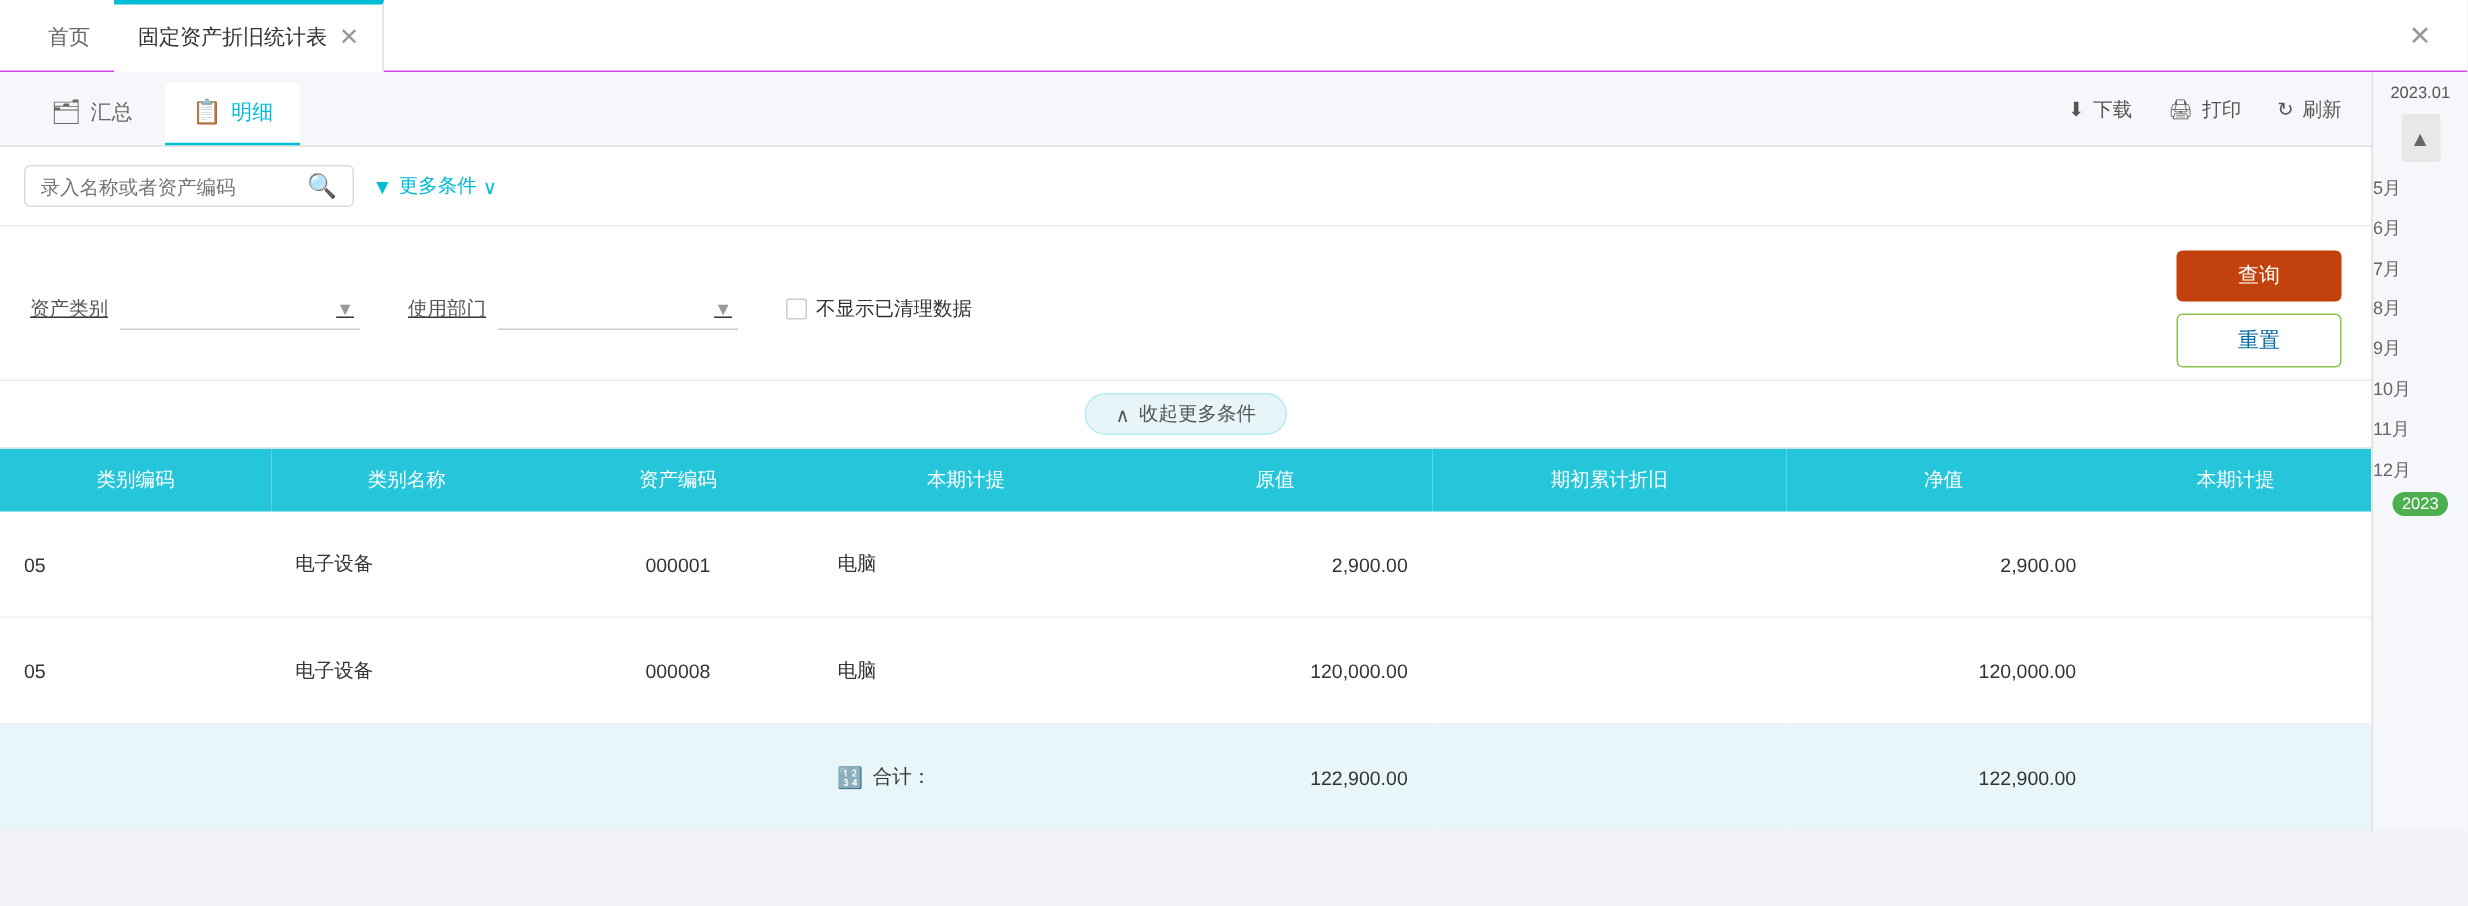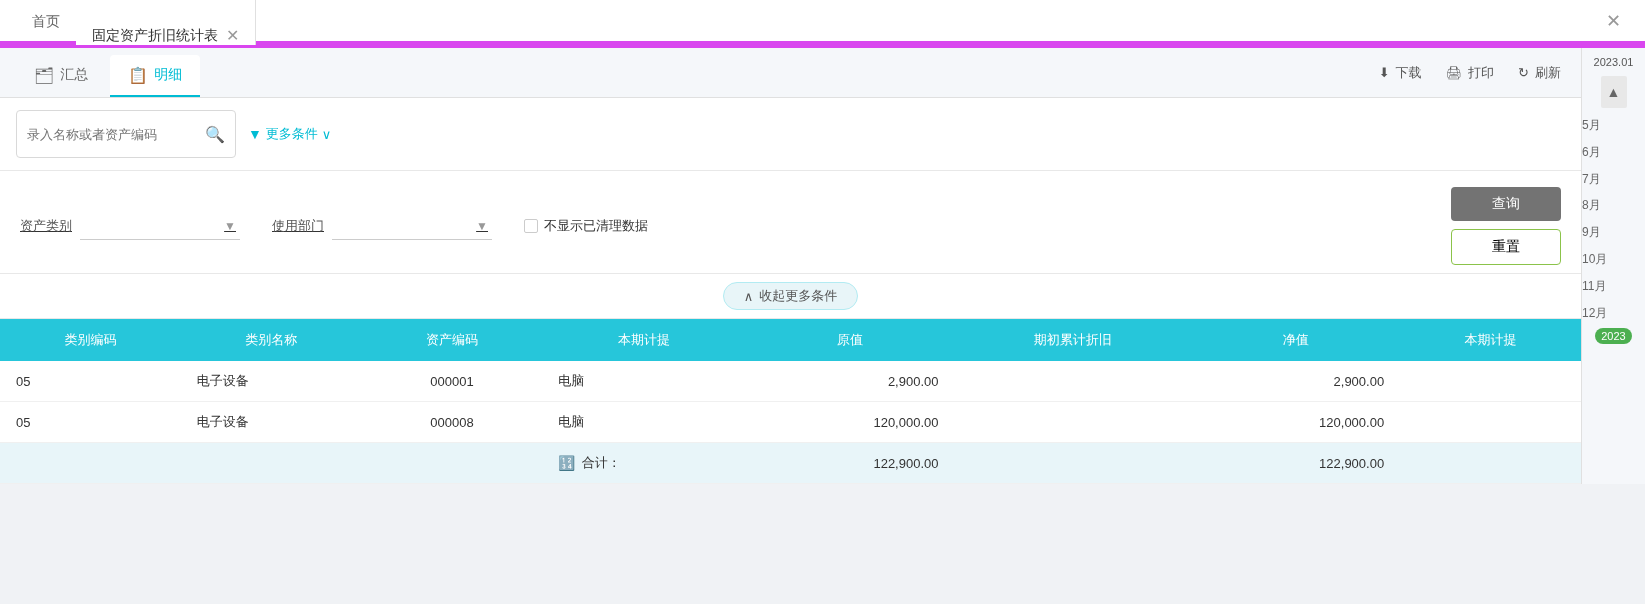--- a/index.html
+++ b/index.html
@@ -1,28 +1,28 @@
 <!DOCTYPE html>
 <html><head>
   <meta charset="utf-8">
   <style>
     * { box-sizing: border-box; margin: 0; padding: 0; font-family: 'Microsoft YaHei', Arial, sans-serif; }
     body { background: #f0f2f5; font-size: 13px; color: #333; width: 1645px; height: 604px; overflow: hidden; position: relative; }
 
     
     .top-nav {
       display: flex; align-items: center; background: #fff;
-      border-bottom: 7px solid #d946ef; height: 48px; padding: 0 16px;
+      border-bottom: 1px solid #d946ef; height: 48px; padding: 0 16px;
       position: relative;
     }
     .nav-home {
       color: #666; font-size: 14px; cursor: pointer; padding: 0 16px; height: 48px; line-height: 48px;
     }
     .nav-tab {
-      display: flex; align-items: flex-end; background: #fff;
+      display: flex; align-items: center; background: #fff;
       border-top: 3px solid #00bcd4; padding: 0 16px; height: 48px;
       color: #333; font-size: 14px; cursor: pointer; position: relative;
       border-right: 1px solid #e0e0e0;
     }
     .nav-tab-close {
       margin-left: 8px; cursor: pointer; color: #999; font-size: 16px;
     }
     .nav-close-btn {
       position: absolute; right: 24px; top: 50%; transform: translateY(-50%);
       font-size: 18px; cursor: pointer; color: #999;
@@ -51,21 +51,21 @@
       display: flex; align-items: center; gap: 6px; cursor: pointer; color: #555; font-size: 13px;
     }
 
     
     .search-bar {
       background: #fff; padding: 12px 16px; border-bottom: 1px solid #e8e8e8;
       display: flex; align-items: center; gap: 12px;
     }
     .search-input-wrap {
       display: flex; align-items: center; border: 1px solid #d9d9d9;
-      border-radius: 4px; padding: 0 10px; height: 48px; width: 220px; background: #fff;
+      border-radius: 4px; padding: 0 10px; height: 28px; width: 220px; background: #fff;
     }
     .search-input {
       border: none; outline: none; font-size: 13px; color: #999; width: 100%;
     }
     .search-icon-btn { cursor: pointer; color: #999; font-size: 16px; }
     .more-conditions {
       display: flex; align-items: center; color: #00bcd4; cursor: pointer; font-size: 13px; gap: 4px;
     }
     .filter-icon { font-size: 14px; }
 
@@ -90,25 +90,25 @@
       display: flex; align-items: center; gap: 6px; cursor: pointer;
     }
     .checkbox-box {
       width: 14px; height: 14px; border: 1px solid #ccc; border-radius: 2px; background: #fff;
       display: flex; align-items: center; justify-content: center;
     }
     .action-buttons {
       display: flex; flex-direction: column; gap: 8px; margin-left: auto;
     }
     .btn-query {
-      background: #737373; color: #fff; border: none; border-radius: 4px;
+      background: #c2410c; color: #fff; border: none; border-radius: 4px;
       padding: 8px 40px; font-size: 14px; cursor: pointer; min-width: 100px;
     }
     .btn-reset {
-      background: #fff; color: #000000; border: 1px solid #8bc34a; border-radius: 4px;
+      background: #fff; color: #0369a1; border: 1px solid #8bc34a; border-radius: 4px;
       padding: 8px 40px; font-size: 14px; cursor: pointer; min-width: 100px;
     }
 
     
     .collapse-bar {
       display: flex; justify-content: center; align-items: center; padding: 8px 0;
       background: #fff; border-bottom: 1px solid #e8e8e8;
     }
     .collapse-btn {
       display: inline-flex; align-items: center; gap: 6px;
@@ -119,21 +119,21 @@
     
     .table-wrap { background: #fff; overflow: auto; }
     table { width: 100%; border-collapse: collapse; }
     thead tr { background: #26c6da; color: #fff; }
     thead th {
       padding: 12px 16px; font-size: 13px; font-weight: normal;
       text-align: center; border: none;
     }
     tbody tr { border-bottom: 1px solid #f0f0f0; }
     tbody td {
-      padding: 11px 16px; font-size: 13px; color: #333;
+      padding: 26px 16px; font-size: 13px; color: #333;
       text-align: center;
     }
     tbody td.align-left { text-align: left; }
     tbody td.align-right { text-align: right; }
     .total-row { background: #e8f5f9; }
     .total-row td { font-size: 13px; color: #333; }
     .total-label { display: flex; align-items: center; gap: 6px; }
     .total-icon { font-size: 14px; color: #26c6da; }
 
     

